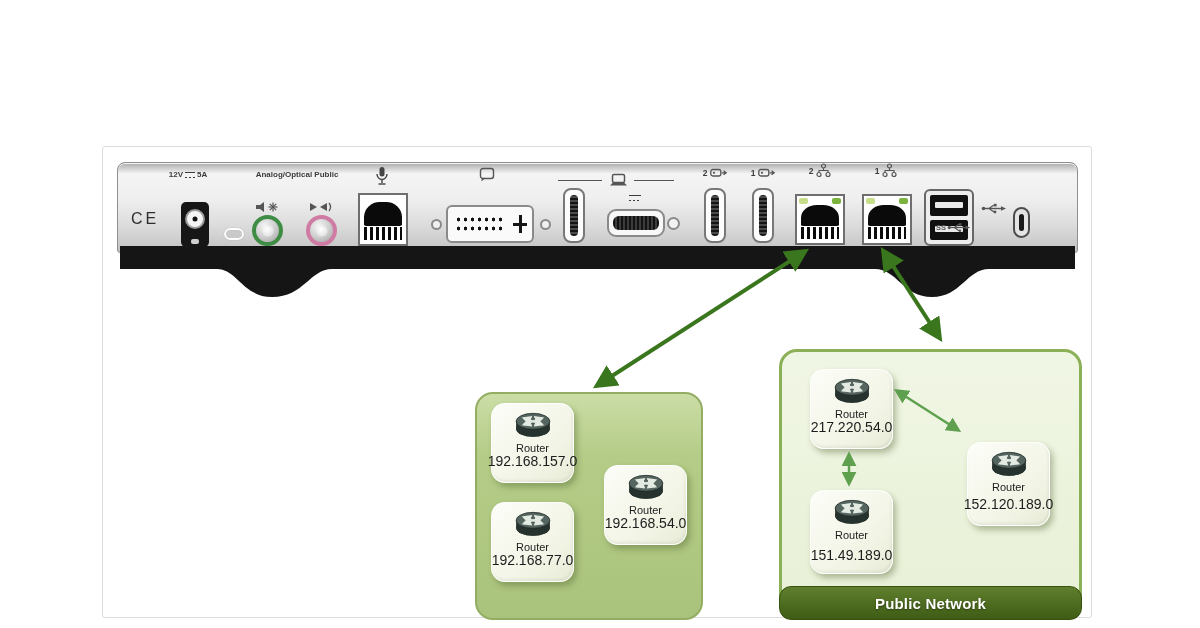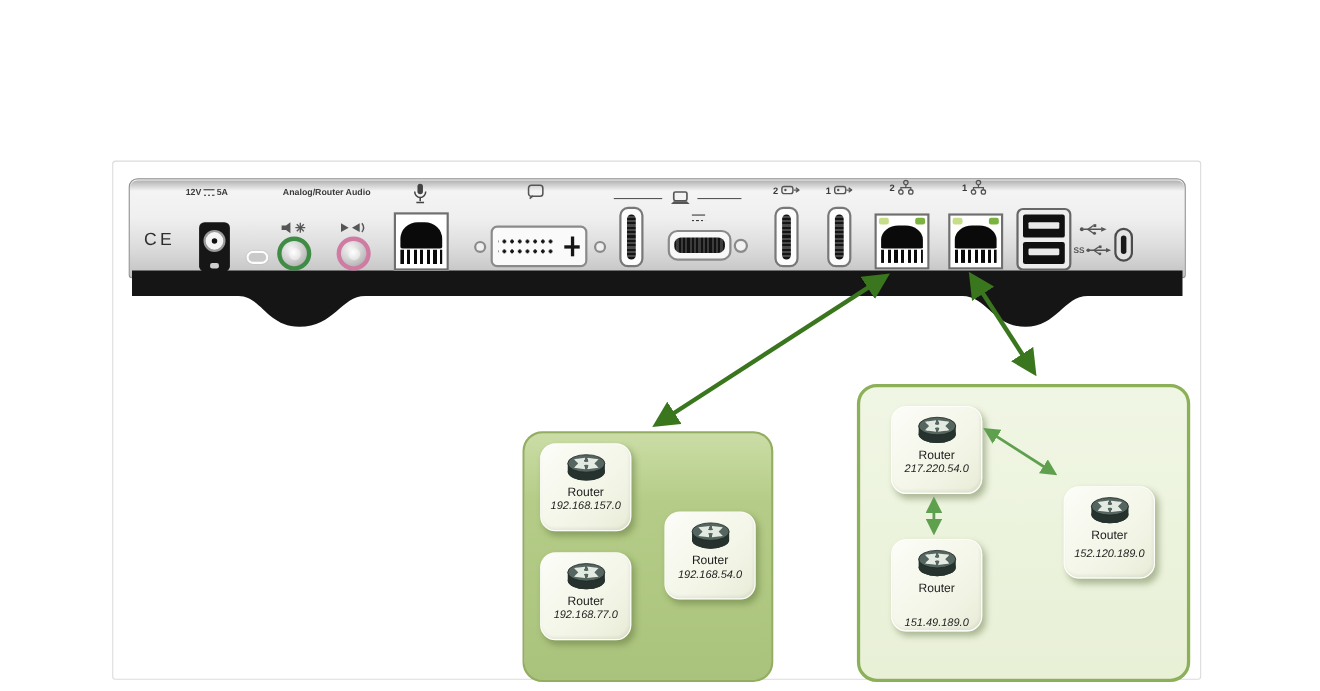--- a/index.html
+++ b/index.html
@@ -122,21 +122,21 @@
                  text-shadow:0 1px 2px rgba(0,0,0,.45); letter-spacing:.2px; }
 
   .router-card { position:absolute; width:83px; height:80px; border-radius:14px;
     background:linear-gradient(135deg,#fcfdf8 0%,#f1f4e4 70%,#e7ebd6 100%);
     border:1px solid rgba(255,255,255,.9);
     box-shadow:3px 4px 6px rgba(70,90,40,.38), inset -1px -2px 3px rgba(0,0,0,.06);
     display:flex; flex-direction:column; align-items:center; padding-top:7px; }
   .router-icon { width:46px; height:30px; }
   .router-icon svg { width:100%; height:100%; }
   .router-label { font-size:11px; color:#1c1c1c; line-height:13px; margin-top:1px; }
-  .router-ip { font-size:10px; color:#1c1c1c; line-height:12px;font-style:italic; }
+  .router-ip { font-size:14px; color:#1c1c1c; line-height:12px; }
 
   .overlay { position:absolute; left:0; top:0; width:1200px; height:628px;
              pointer-events:none; z-index:10; }
 </style>
 </head>
 <body>
 
 <div class="canvas">
 
   <div class="frame"></div>
@@ -147,21 +147,21 @@
     <svg class="wave" viewBox="0 0 961 62">
       <path d="M3,2 L958,2 L958,25 L872,25 C850,25 844,53 815,53 C786,53 780,25 758,25
                L215,25 C193,25 187,53 155,53 C126,53 120,25 100,25 L3,25 Z" fill="#151515"></path>
     </svg>
 
     <div class="ce">CE</div>
 
     <div class="plabel" style="left:40px; top:8px; width:62px;">
       <span>12V</span><span class="dc"></span><span>5A</span>
     </div>
-    <div class="plabel" style="left:120px; top:8px; width:120px;">Analog/Router Audio</div>
+    <div class="plabel" style="left:120px; top:8px; width:120px;">Analog/Optical Public</div>
 
     <svg class="icon" style="left:258px; top:4px;" width="14" height="21" viewBox="0 0 14 21">
       <rect x="4.5" y="1" width="5" height="9.5" rx="2.5" fill="#444"></rect>
       <path d="M2,8 a5,5.5 0 0 0 10,0" fill="none" stroke="#444" stroke-width="1.4"></path>
       <line x1="7" y1="14" x2="7" y2="17" stroke="#444" stroke-width="1.4"></line>
       <line x1="3.5" y1="18" x2="10.5" y2="18" stroke="#444" stroke-width="1.4"></line>
     </svg>
 
     <svg class="icon" style="left:362px; top:5px;" width="17" height="15" viewBox="0 0 17 15">
       <rect x="1.5" y="1.5" width="13" height="10" rx="2.5" fill="none" stroke="#555" stroke-width="1.4"></rect>
@@ -274,21 +274,21 @@
 
     <svg class="icon" style="left:864px; top:41px;" width="26" height="11" viewBox="0 0 26 11">
       <circle cx="2.5" cy="5.5" r="1.8" fill="#555"></circle>
       <line x1="4" y1="5.5" x2="20" y2="5.5" stroke="#555" stroke-width="1.4"></line>
       <path d="M8,5.5 L13,2" stroke="#555" stroke-width="1.2" fill="none"></path>
       <rect x="13" y="0.8" width="2.6" height="2.6" fill="#555"></rect>
       <path d="M8,5.5 L13,9" stroke="#555" stroke-width="1.2" fill="none"></path>
       <circle cx="14" cy="9" r="1.4" fill="#555"></circle>
       <polygon points="20,3.3 25,5.5 20,7.7" fill="#555"></polygon>
     </svg>
-    <div class="lbl-row" style="left:856px; top:60px; width:41px; gap:1px;">
+    <div class="lbl-row" style="left:816px; top:60px; width:41px; gap:1px;">
       <span style="font-size:7.5px; font-weight:bold; color:#555;">SS</span>
       <svg width="24" height="11" viewBox="0 0 26 11">
         <circle cx="2.5" cy="5.5" r="1.8" fill="#555"></circle>
         <line x1="4" y1="5.5" x2="20" y2="5.5" stroke="#555" stroke-width="1.4"></line>
         <path d="M8,5.5 L13,2" stroke="#555" stroke-width="1.2" fill="none"></path>
         <rect x="13" y="0.8" width="2.6" height="2.6" fill="#555"></rect>
         <path d="M8,5.5 L13,9" stroke="#555" stroke-width="1.2" fill="none"></path>
         <circle cx="14" cy="9" r="1.4" fill="#555"></circle>
         <polygon points="20,3.3 25,5.5 20,7.7" fill="#555"></polygon>
       </svg>
@@ -370,21 +370,24 @@
       <div class="router-icon"><svg viewBox="0 0 48 32">
             <path d="M6,11 L6,19 A18,8.5 0 0 0 42,19 L42,11 Z" fill="#26322e"></path>
             <ellipse cx="24" cy="19" rx="18" ry="8.5" fill="#26322e"></ellipse>
             <ellipse cx="24" cy="11" rx="18" ry="8.5" fill="#55655f" stroke="#1e2826" stroke-width="0.8"></ellipse>
             <g stroke="#e3eae2" stroke-width="2" marker-start="url(#rah)" marker-end="url(#rah)">
               <line x1="14" y1="14.5" x2="34" y2="7.5"></line>
               <line x1="14" y1="7.5" x2="34" y2="14.5"></line>
             </g>
           </svg></div>
       <div class="router-label">Router</div>
-      <div class="router-ip" style="margin-top:19px;">151.49.189.0</div>
+      <div class="router-ip" style="margin-top:7px;">151.49.189.0</div>
+    </div>
+    <div class="banner" style="height:34px;">
+      <span>Public Network</span>
     </div>
   </div>
 
   <svg class="overlay" viewBox="0 0 1200 628">
     <defs>
       <marker id="ah-dark" markerWidth="6" markerHeight="6" refX="4.5" refY="3" orient="auto-start-reverse">
         <path d="M0,0 L6,3 L0,6 Z" fill="#3a761d"></path>
       </marker>
       <marker id="ah-lt" markerWidth="6" markerHeight="6" refX="4.5" refY="3" orient="auto-start-reverse">
         <path d="M0,0 L6,3 L0,6 Z" fill="#5fa04e"></path>

